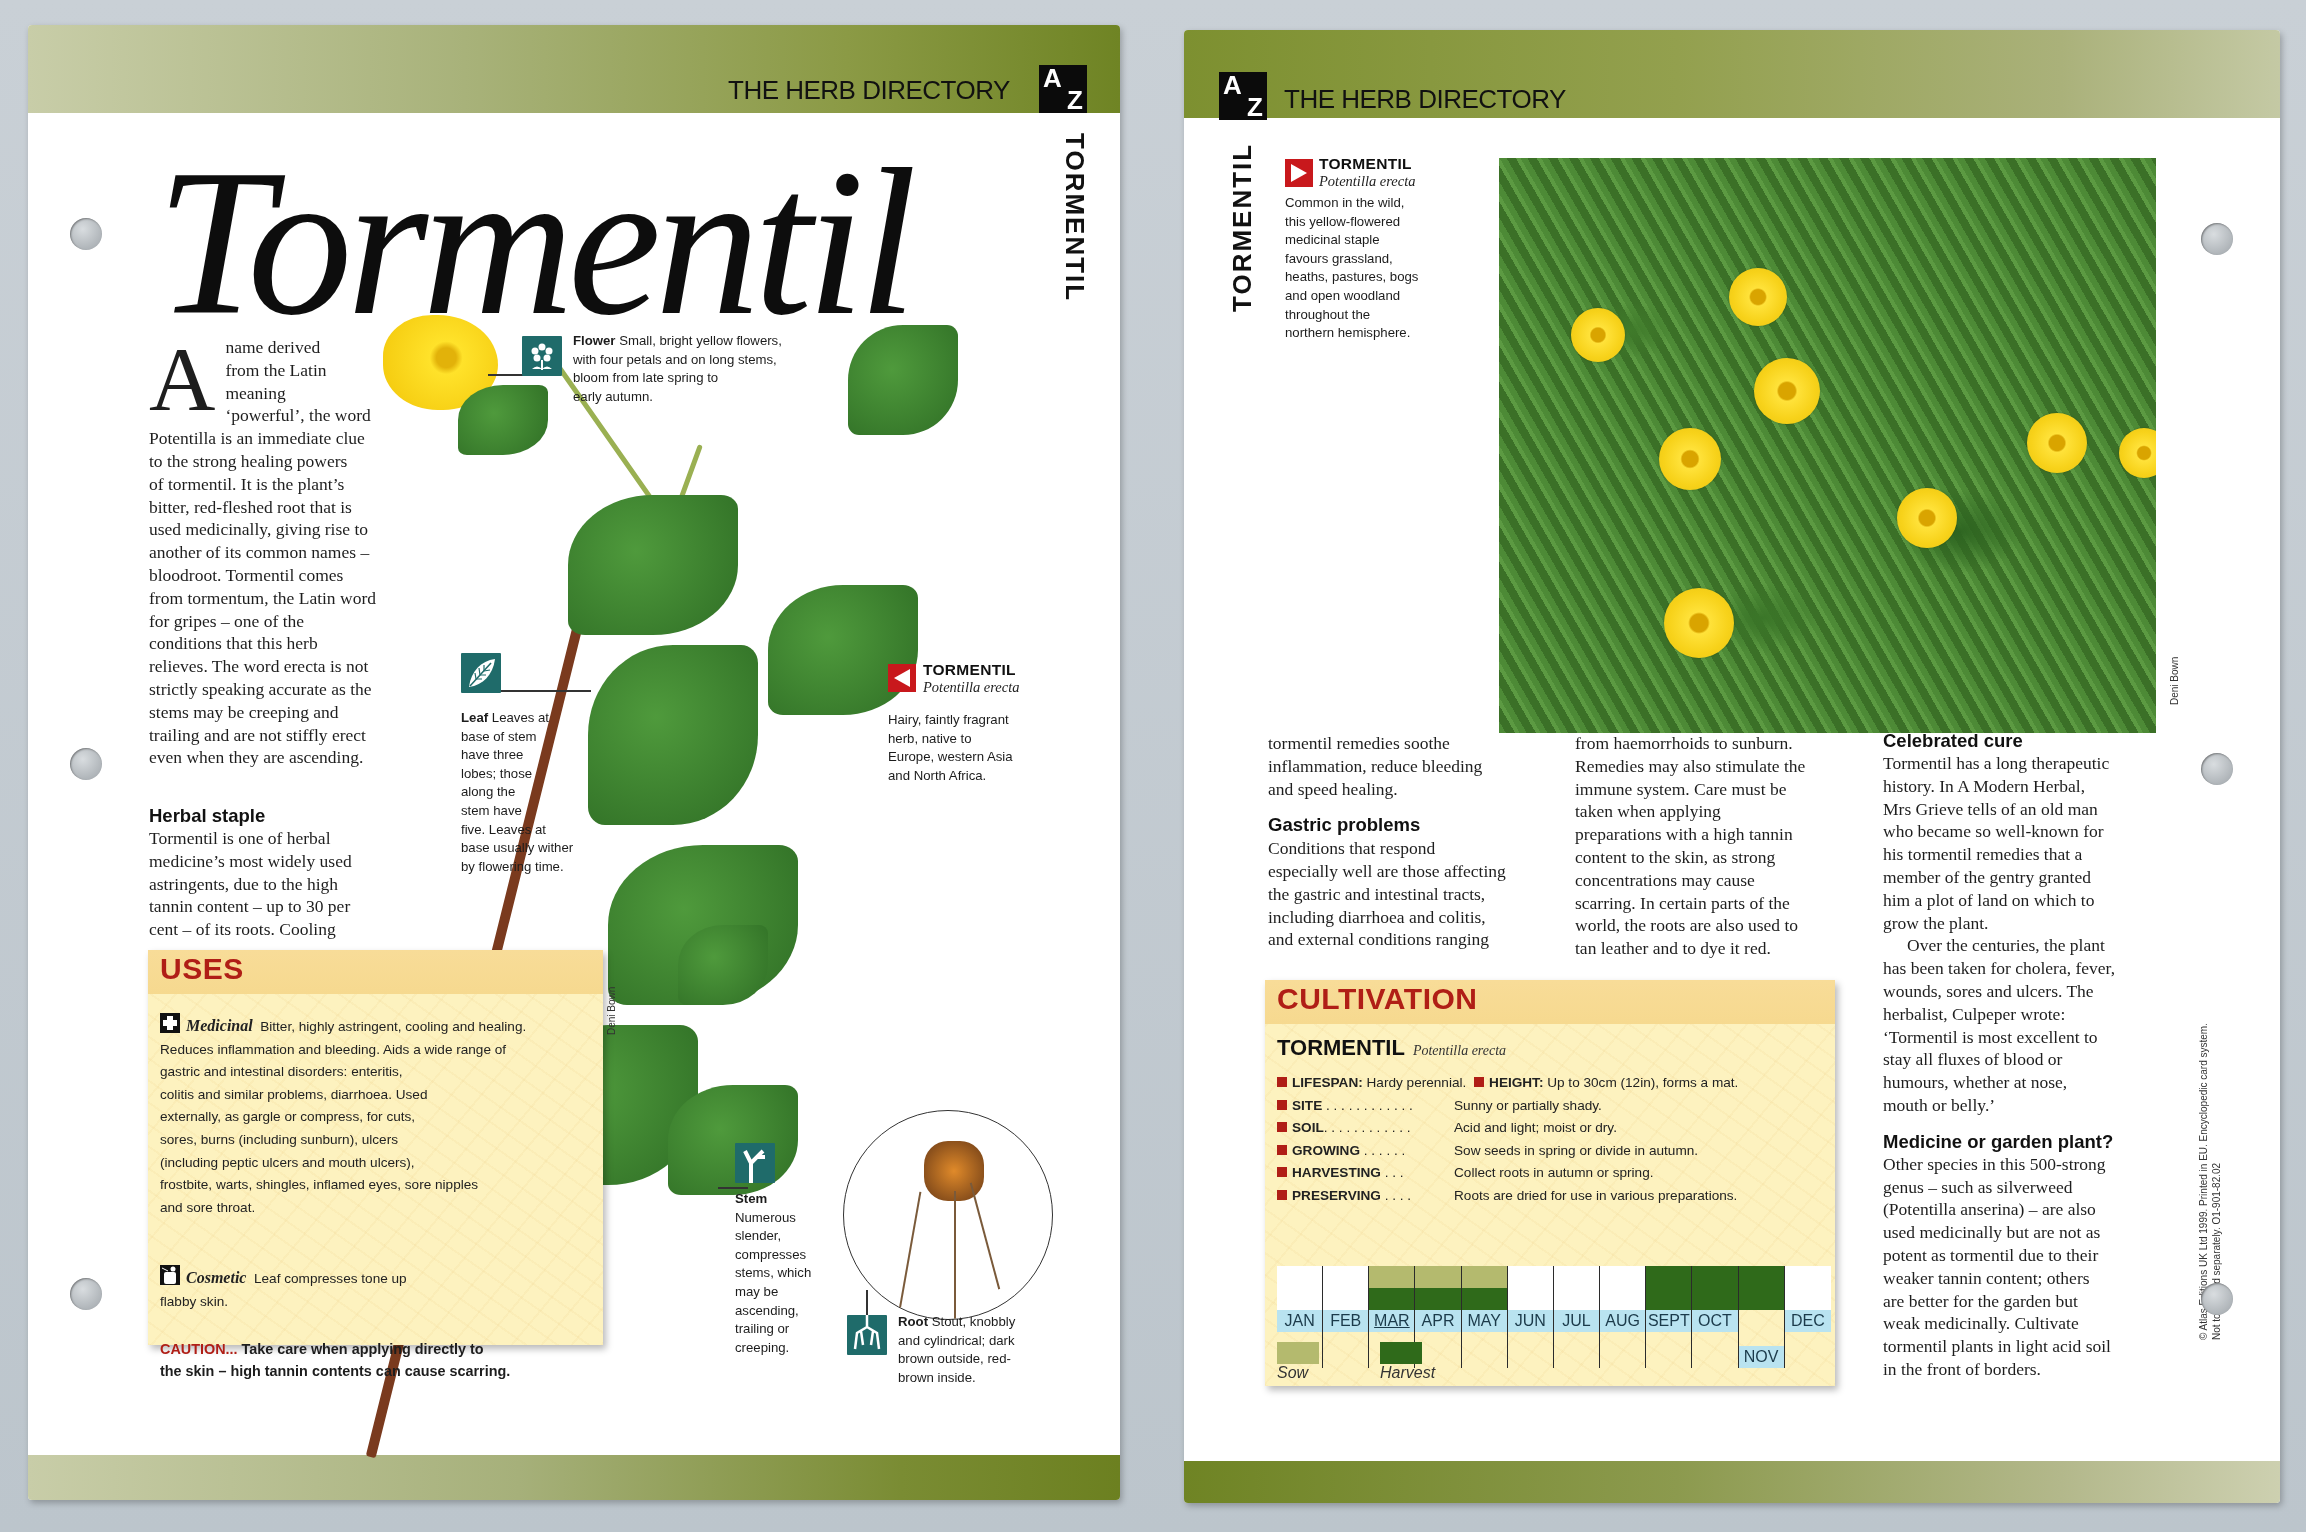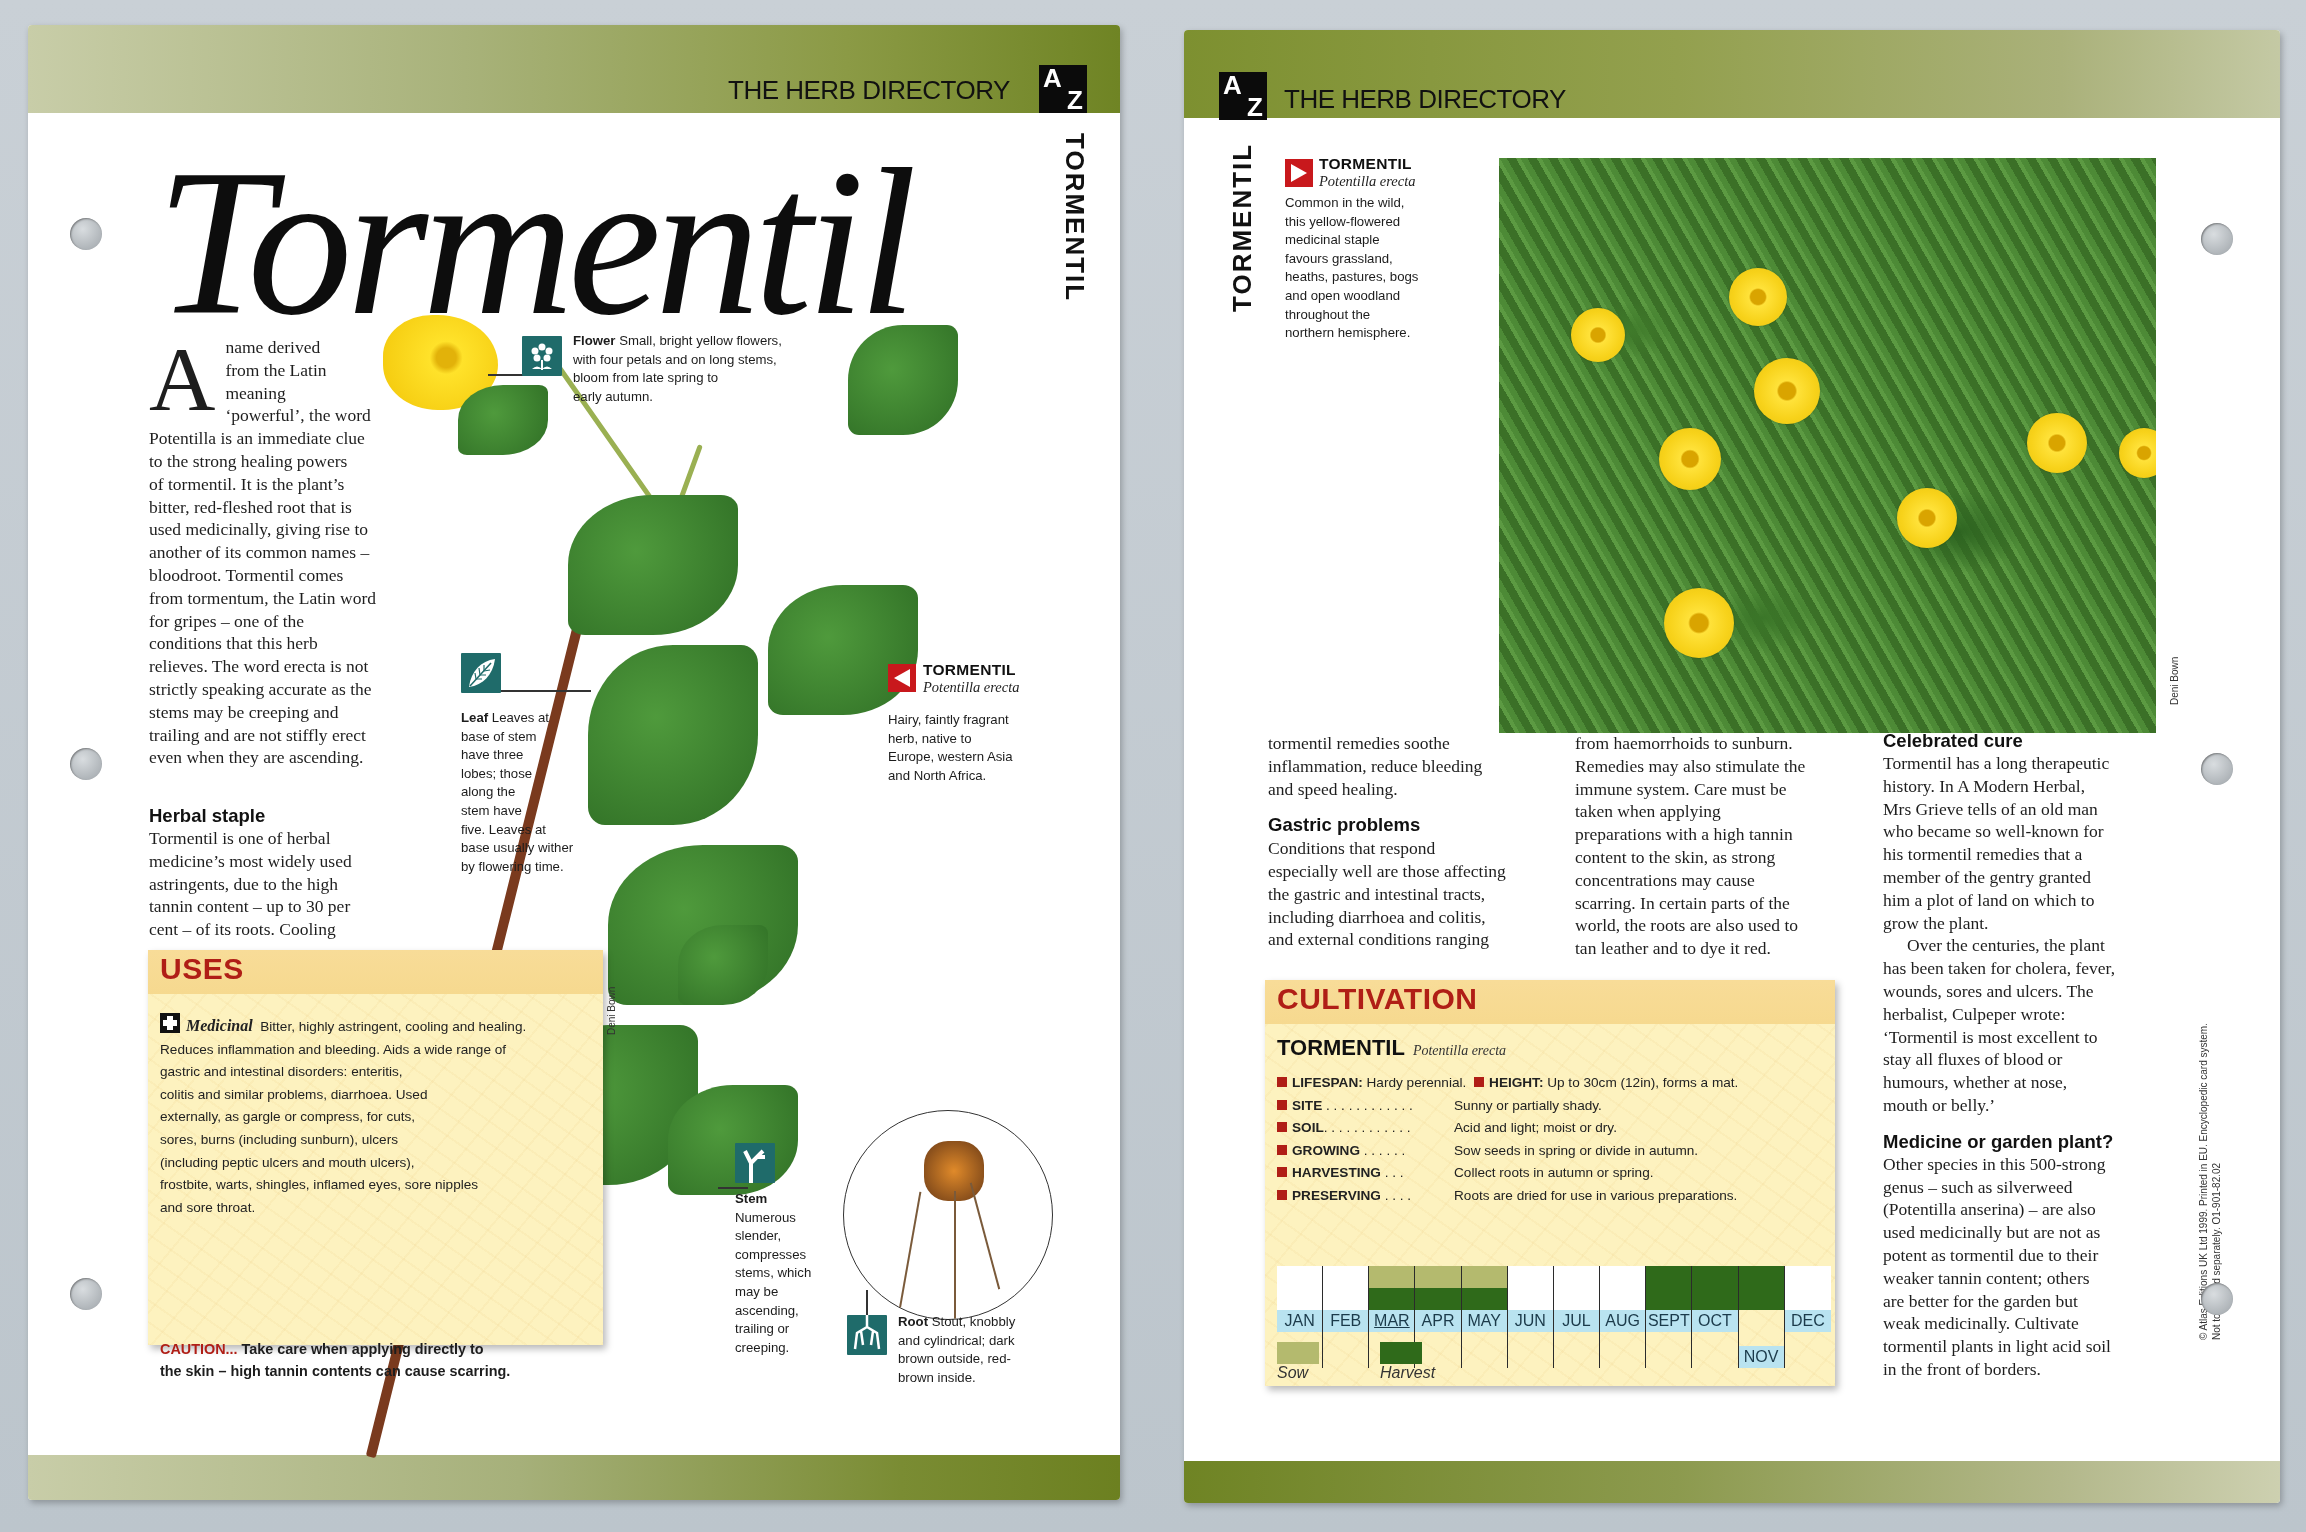--- a/index.html
+++ b/index.html
@@ -299,20 +299,32 @@
       <div>Reduces inflammation and bleeding. Aids a wide range of</div>
       <div>gastric and intestinal disorders: enteritis,</div>
       <div>colitis and similar problems, diarrhoea. Used</div>
       <div>externally, as gargle or compress, for cuts,</div>
       <div>sores, burns (including sunburn), ulcers</div>
       <div>(including peptic ulcers and mouth ulcers),</div>
       <div>frostbite, warts, shingles, inflamed eyes, sore nipples</div>
       <div>and sore throat.</div>
     </div>
 
+    <div class="uses-text" style="position:absolute; left:12px; top:315px; width:440px;">
+      <div>
+        <span class="uses-icon">
+          <svg viewBox="0 0 20 20" style="position:absolute;left:0;top:0;width:20px;height:20px;">
+              <rect x="4" y="7" width="12" height="12" rx="2" fill="#fff"></rect>
+              <circle cx="13" cy="4" r="2.5" fill="#fff"></circle>
+              <path d="M2 3 L8 6" stroke="#fff" stroke-width="1"></path>
+            </svg>
+        </span><span class="cat">Cosmetic</span>&nbsp; <span>Leaf compresses tone up</span>
+      </div>
+      <div>flabby skin.</div>
+    </div>
 
     <div class="caution" style="position:absolute; left:12px; top:388px; width:440px;">
       <div><span class="lbl">CAUTION...</span> <span>Take care when applying directly to</span></div>
       <div>the skin – high tannin contents can cause scarring.</div>
     </div>
   </div>
 </div>
 
 <div class="hole" style="left:70px; top:218px;"></div>
 <div class="hole" style="left:70px; top:748px;"></div>

